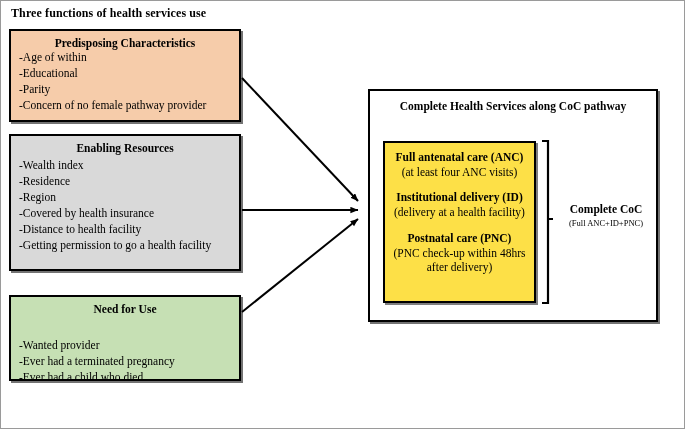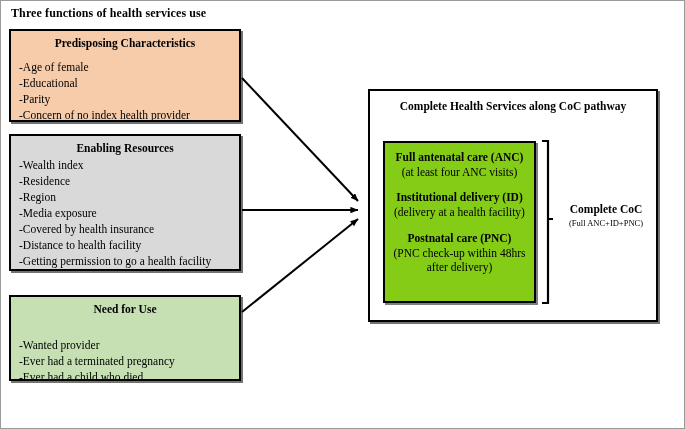--- a/index.html
+++ b/index.html
@@ -38,21 +38,21 @@
     box-sizing: border-box;
     border: 2.2px solid #000;
     box-shadow: 2px 2px 0 rgba(0,0,0,0.55);
     padding: 5px 8px 6px 8px;
   }
   .det-title {
     text-align: center;
     font-weight: bold;
     font-size: 11.5px;
     color: #000;
-    margin-bottom: 10px;
+    margin-bottom: 0;
     line-height: 1.25;
   }
   .det-list {
     list-style: none;
     margin: 0;
     padding: 0;
   }
   .det-list li {
     font-size: 11.5px;
     line-height: 1.38;
@@ -107,21 +107,21 @@
     color: #000;
   }
 
   #box-services {
     position: absolute;
     left: 13px;
     top: 50px;
     width: 153px;
     height: 162px;
     box-sizing: border-box;
-    background: #84cc16;
+    background: #fde047;
     border: 2px solid #000;
     box-shadow: 2px 2px 0 rgba(0,0,0,0.5);
     padding-top: 7px;
   }
   .service {
     text-align: center;
     color: #000;
     margin-bottom: 11px;
   }
   .service:last-child { margin-bottom: 8px; }
@@ -177,34 +177,33 @@
 </head>
 <body>
 
 <div id="figure">
 
   <div class="caption">Three functions of health services use</div>
 
   <div class="det-box" id="box-predisposing">
     <div class="det-title">Predisposing Characteristics</div>
     <ul class="det-list">
-      <li>-Age of female</li>
+      <li>-Age of within</li>
       <li>-Educational</li>
       <li>-Parity</li>
-      <li>-Concern of no index health provider</li>
+      <li>-Concern of no female pathway provider</li>
     </ul>
   </div>
 
   <div class="det-box" id="box-enabling">
     <div class="det-title">Enabling Resources</div>
     <ul class="det-list">
       <li>-Wealth index</li>
       <li>-Residence</li>
       <li>-Region</li>
-      <li>-Media exposure</li>
       <li>-Covered by health insurance</li>
       <li>-Distance to health facility</li>
       <li>-Getting permission to go a health facility</li>
     </ul>
   </div>
 
   <div class="det-box" id="box-need">
     <div class="det-title">Need for Use</div>
     <ul class="det-list">
       <li>-Wanted provider</li>

